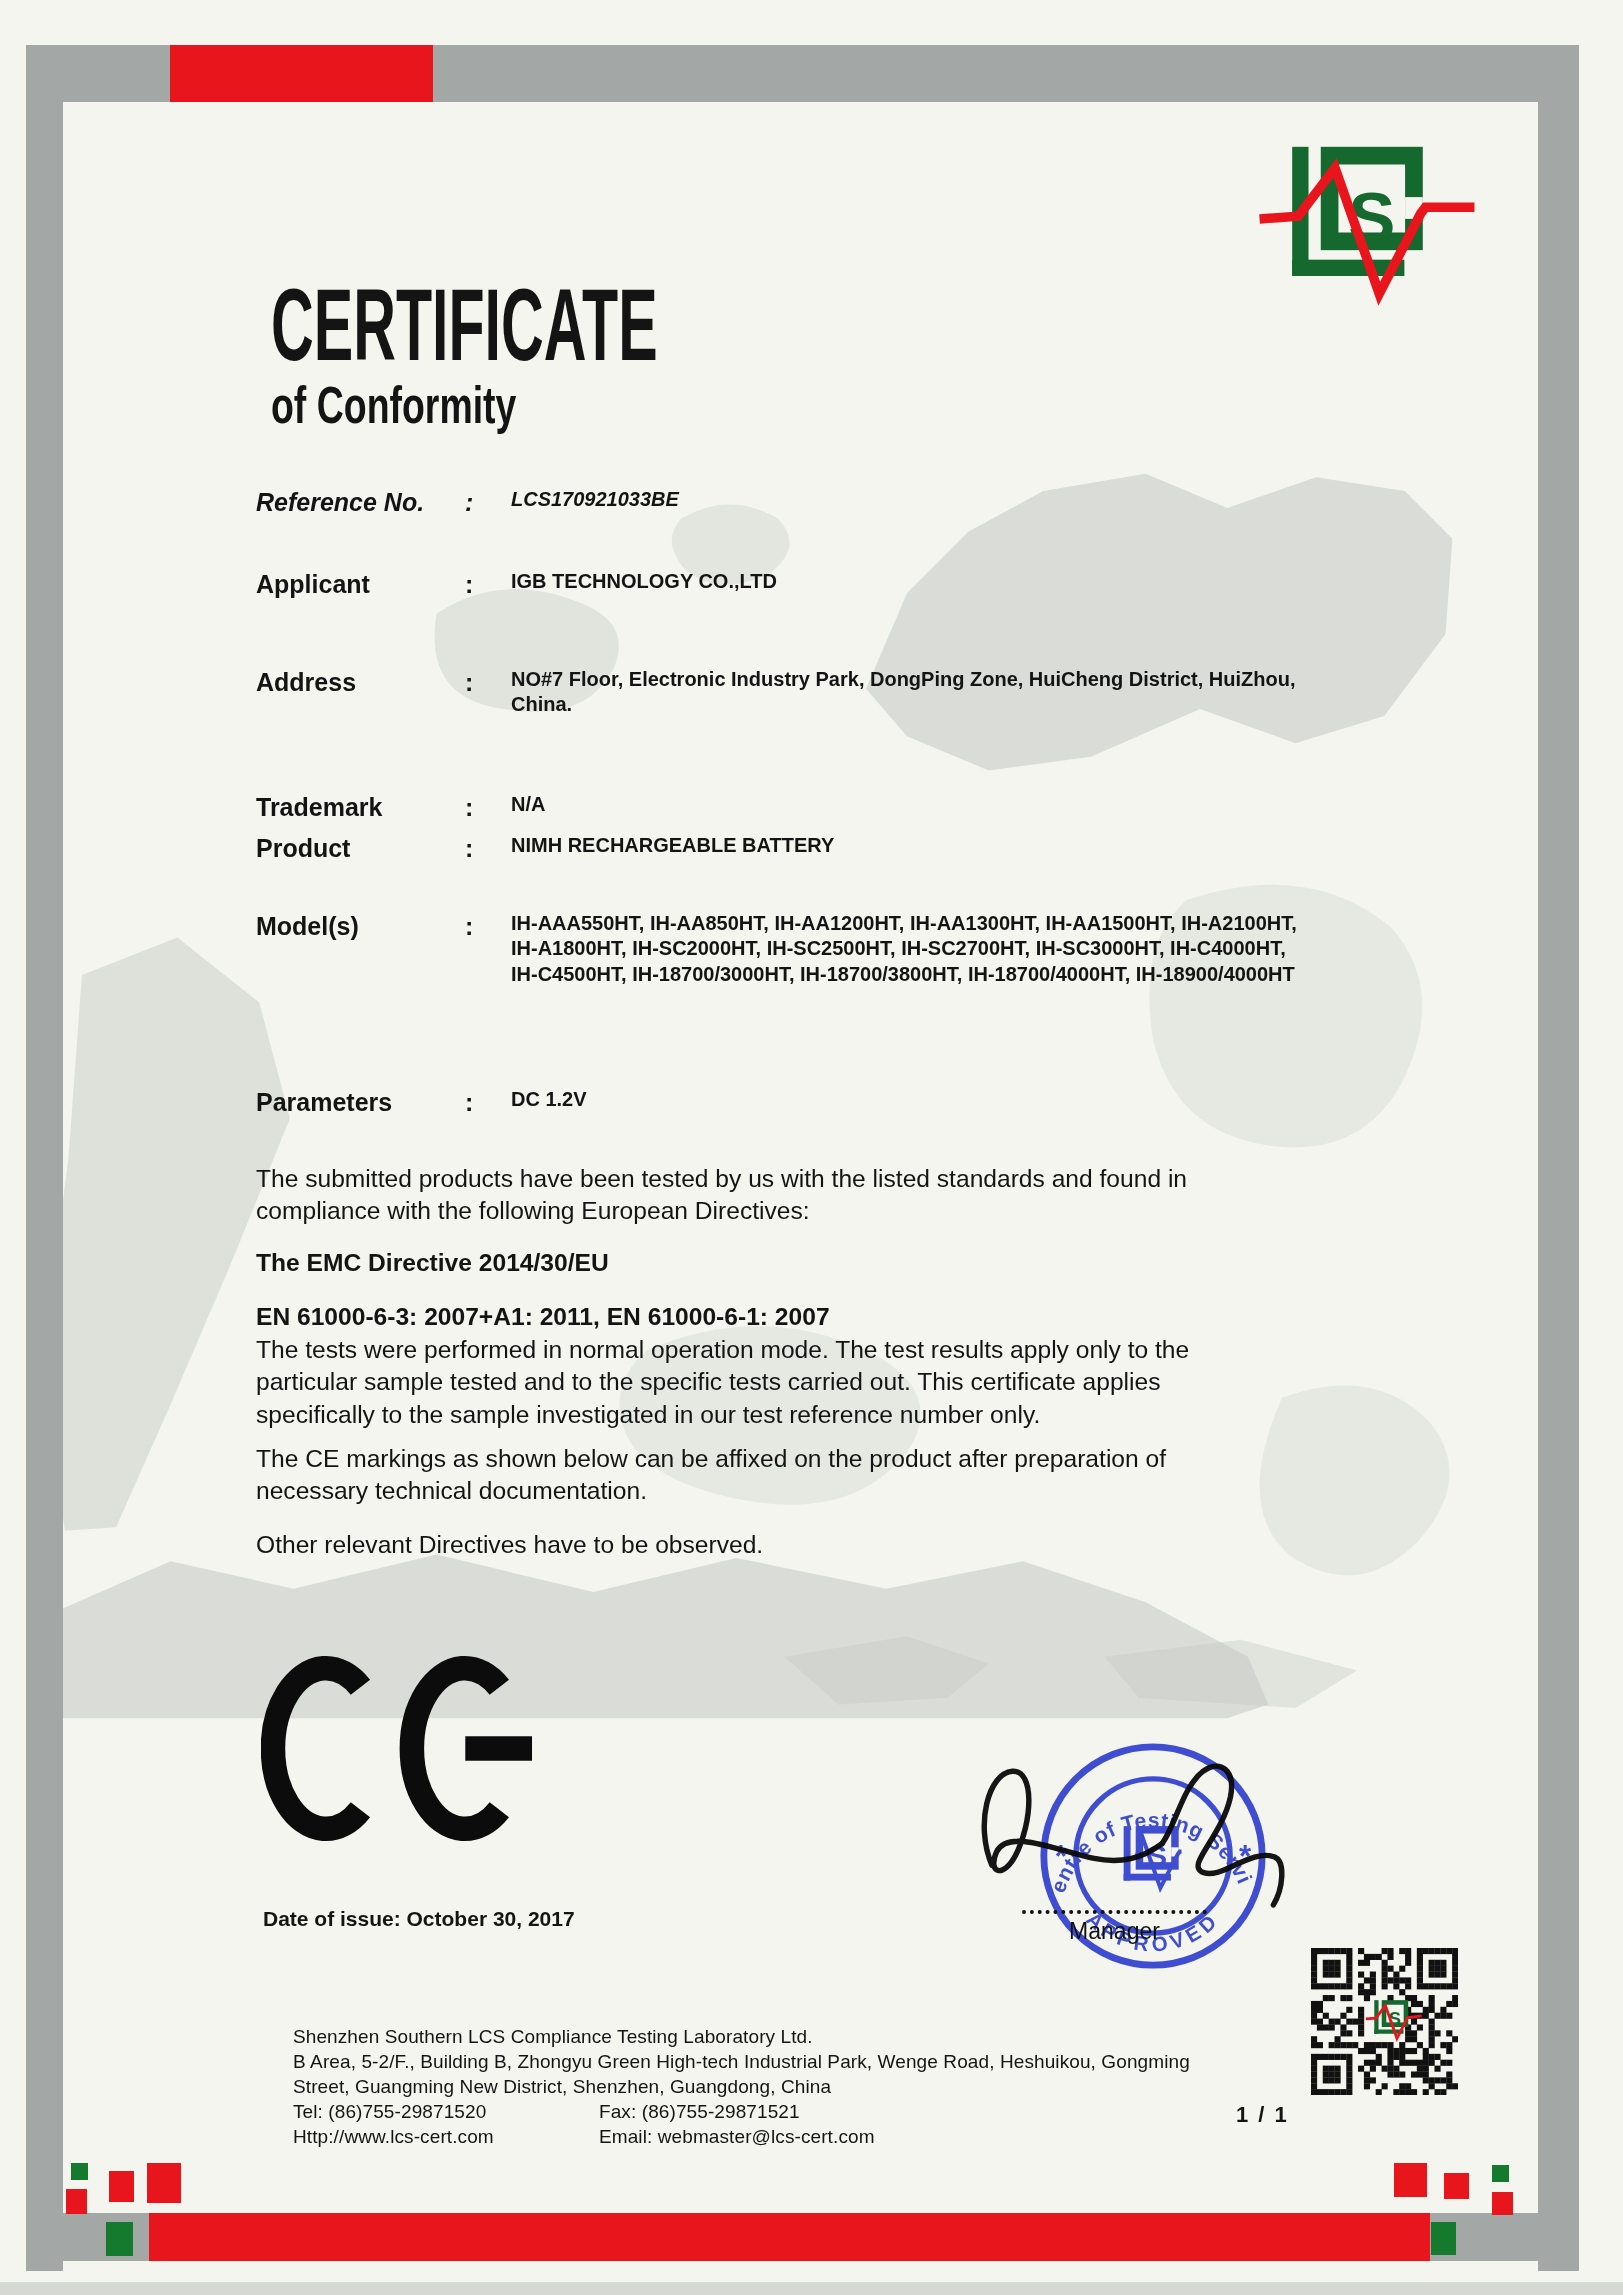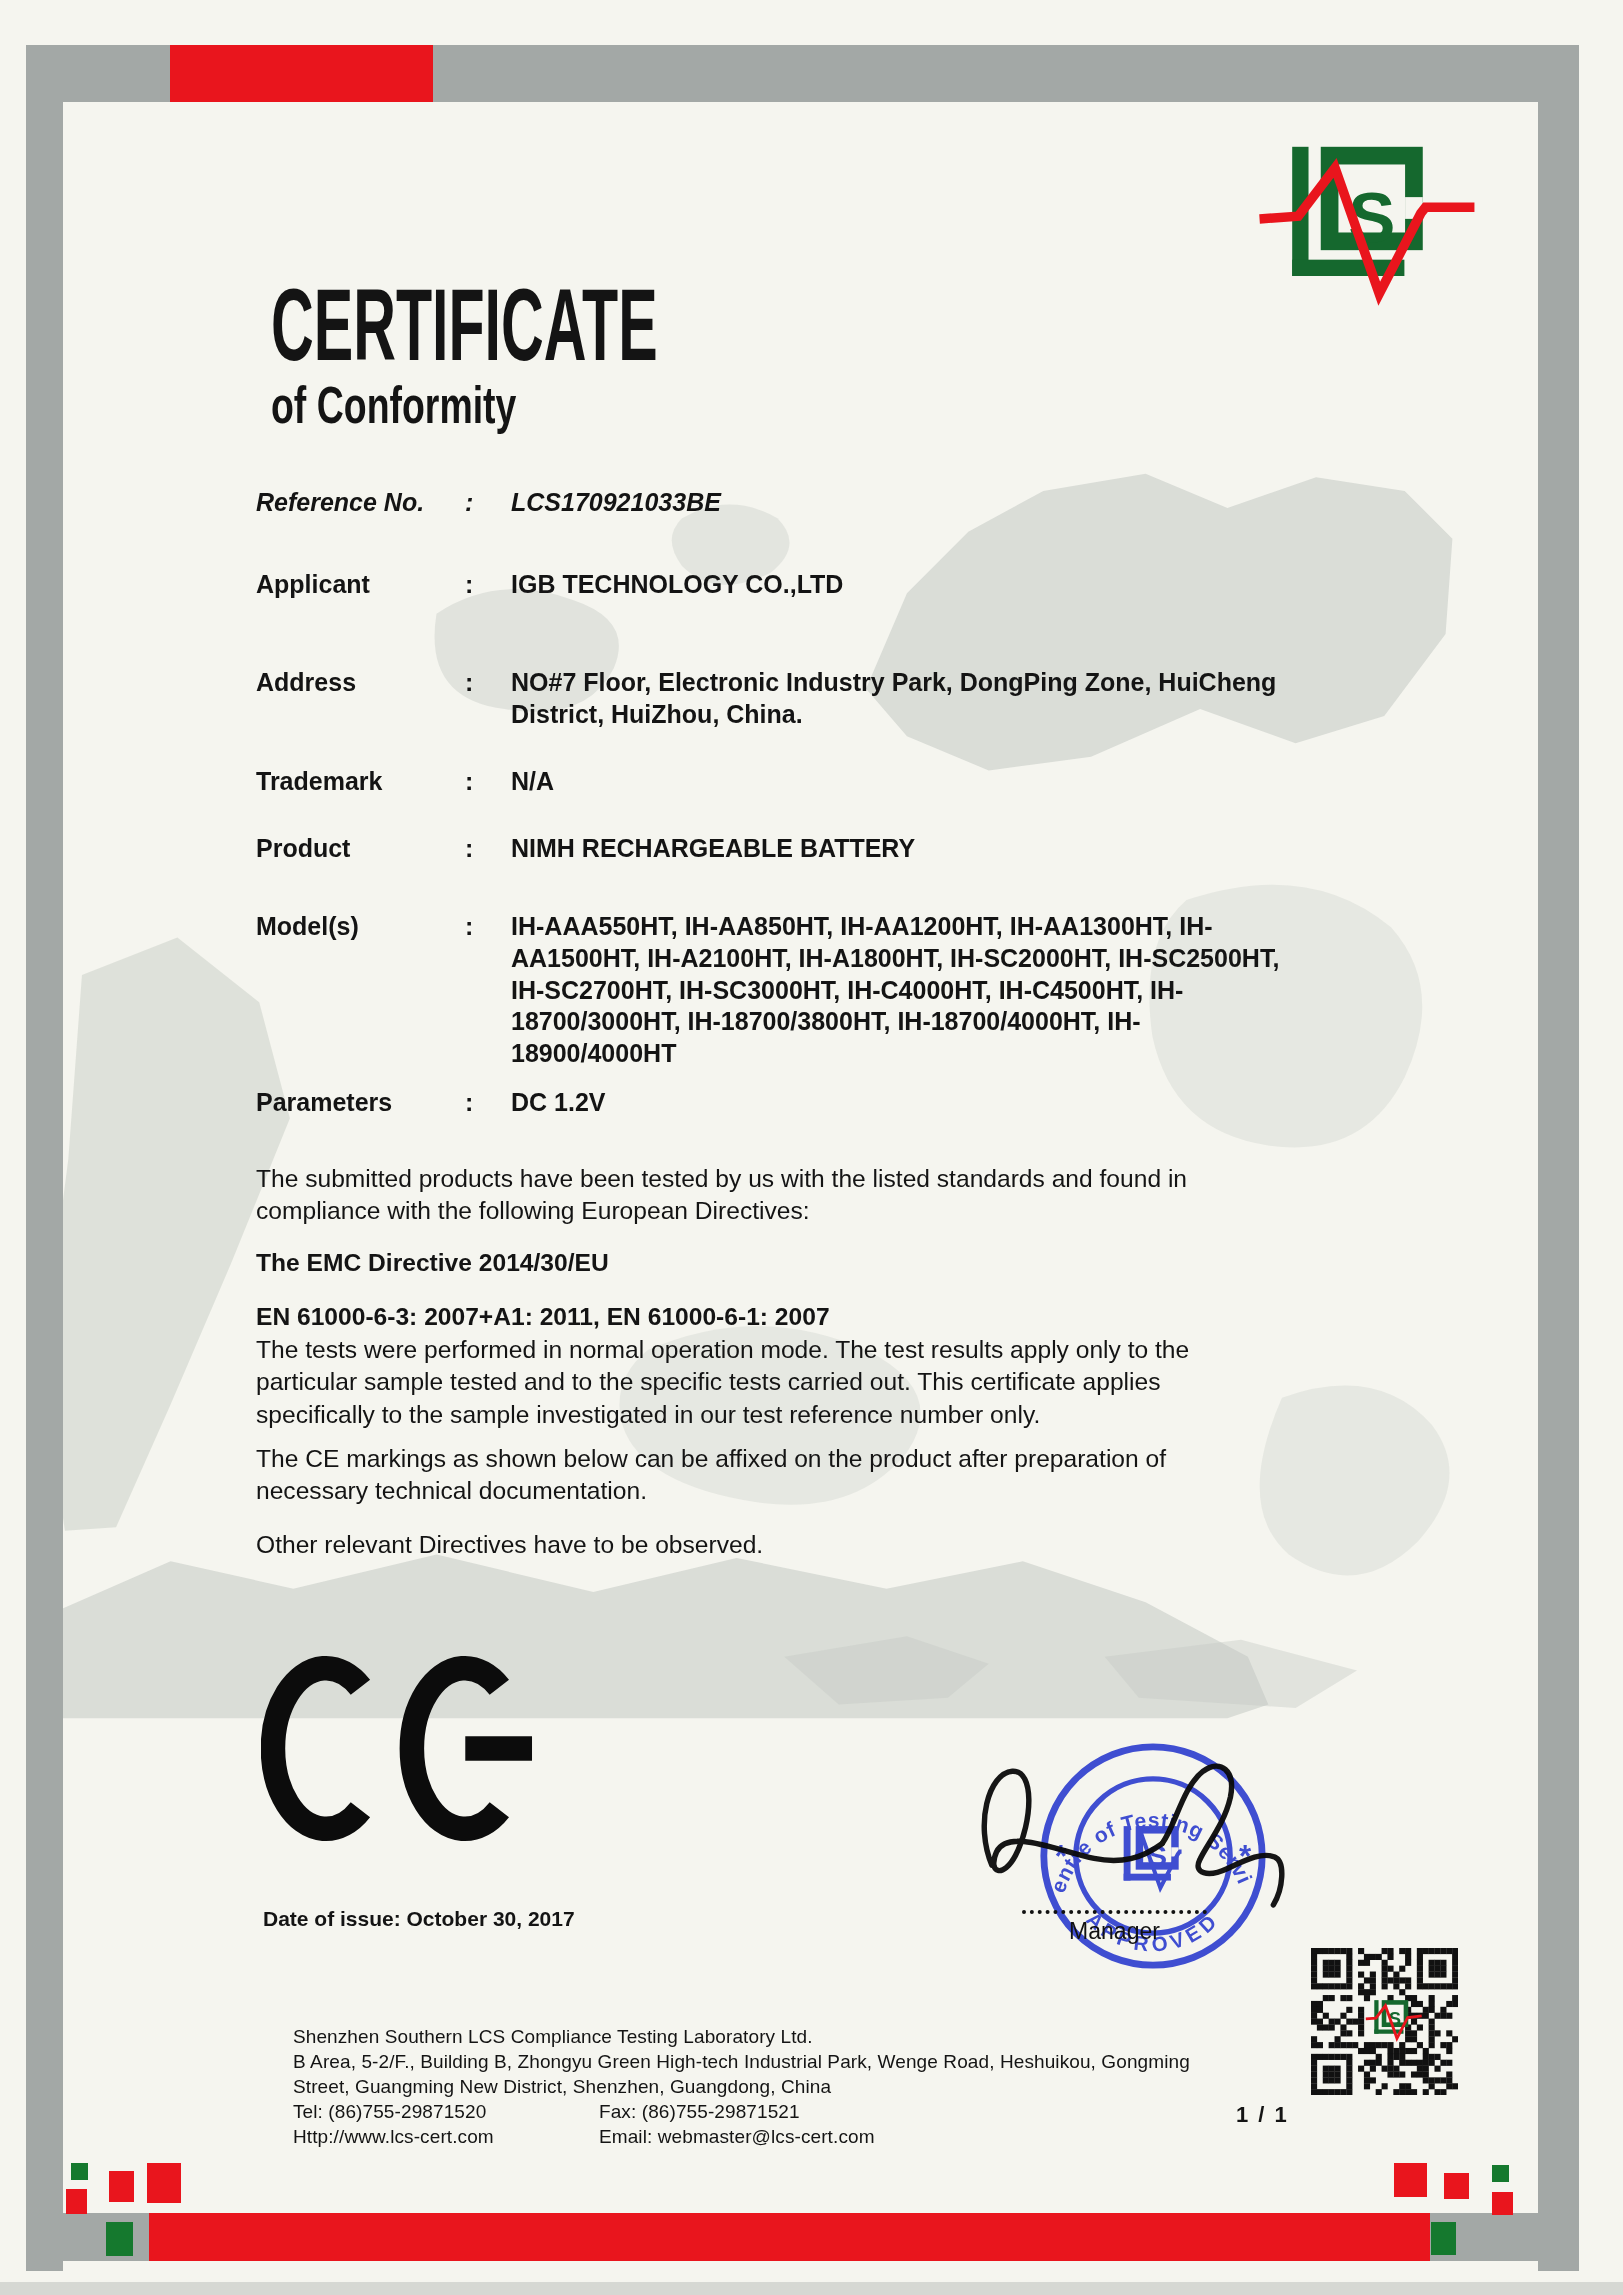--- a/index.html
+++ b/index.html
@@ -22,21 +22,21 @@
   }
   .subtitle{
     position:absolute; left:271px; top:379px;
     font-size:52px; font-weight:bold; line-height:1;
     transform:scaleX(.72); transform-origin:left top; white-space:nowrap;
   }
   
   .row{position:absolute; left:256px; width:1043px; display:flex; align-items:flex-start;}
   .row .lbl{width:209px; font-weight:bold; font-size:25px; line-height:1.27; flex:none;}
   .row .col{width:46px; font-weight:bold; font-size:25px; line-height:1.27; flex:none;}
-  .row .val{width:789px; font-weight:bold; font-size:25px; line-height:1.27; overflow-wrap:break-word;}
+  .row .val{width:789px; font-weight:bold; font-size:20px; line-height:1.27; overflow-wrap:break-word;}
   
   .para{position:absolute; left:256px; width:1009px; font-size:24.6px; line-height:1.32;}
   .para.b{font-weight:bold;}
   .dateline{position:absolute; left:263px; top:1907px; font-size:21px; font-weight:bold;}
   
   .footer{position:absolute; left:293px; top:2024px; width:1002px; font-size:19px; line-height:25px; letter-spacing:0.1px;}
   .footer .cols{display:flex;}
   .footer .c1{width:306px; flex:none;}
   .pageno{position:absolute; left:1236px; top:2102px; font-size:22px; font-weight:bold; letter-spacing:2px;}
   
@@ -111,21 +111,21 @@
   <div class="row" style="top:569px;">
     <div class="lbl">Applicant</div>
     <div class="col">:</div>
     <div class="val">IGB TECHNOLOGY CO.,LTD</div>
   </div>
   <div class="row" style="top:651px;margin-top:16px;">
     <div class="lbl">Address</div>
     <div class="col">:</div>
     <div class="val">NO#7 Floor, Electronic Industry Park, DongPing Zone, HuiCheng District, HuiZhou, China.</div>
   </div>
-  <div class="row" style="top:766px;">
+  <div class="row" style="top:792px;">
     <div class="lbl">Trademark</div>
     <div class="col">:</div>
     <div class="val">N/A</div>
   </div>
   <div class="row" style="top:833px;">
     <div class="lbl">Product</div>
     <div class="col">:</div>
     <div class="val">NIMH RECHARGEABLE BATTERY</div>
   </div>
   <div class="row" style="top:911px;">

